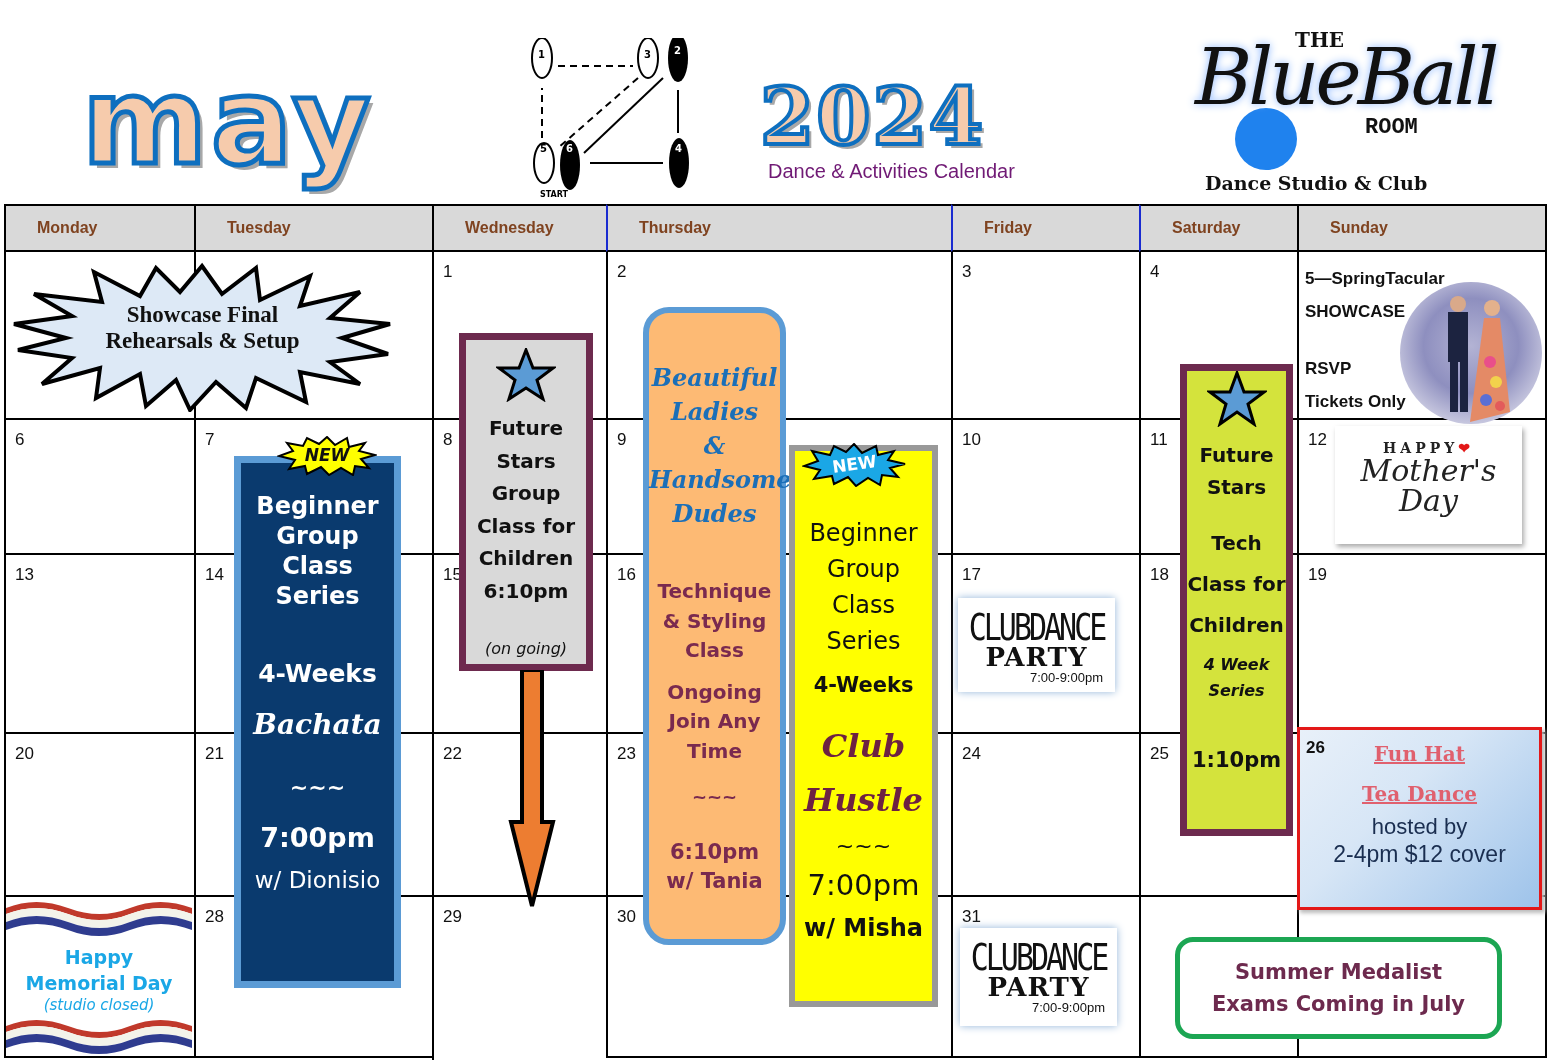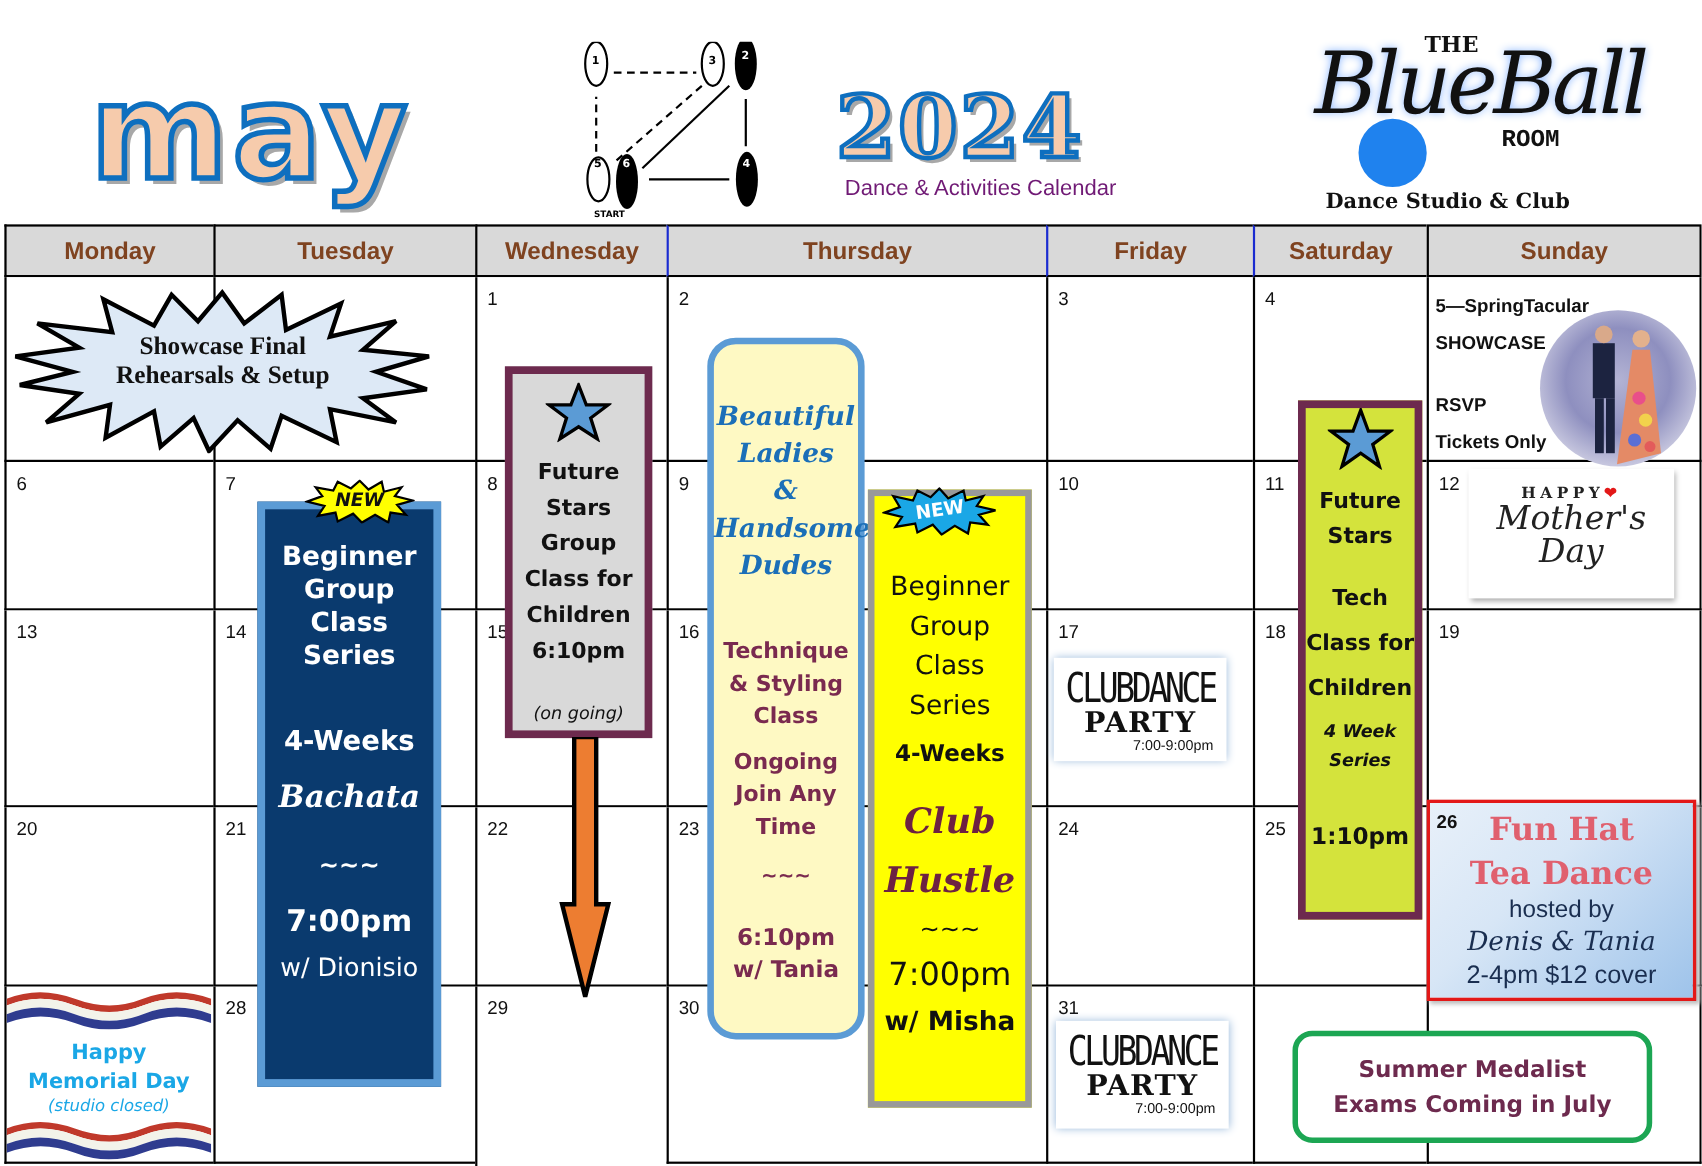--- a/index.html
+++ b/index.html
@@ -14,21 +14,21 @@
   .logo { left: 1195px; top: 20px; width: 245px; height: 178px; }
   .logo-the { left: 100px; top: 8px; font-family: "DejaVu Serif", serif; font-weight: bold; font-size: 20px; color: #111; }
   .logo-blueball { left: 0; top: 12px; font-family: "DejaVu Serif", serif; font-style: italic; font-size: 78px; color: #111; letter-spacing: -4px; text-shadow: 0 0 8px #8ab6ff; }
   .logo-ball { left: 40px; top: 88px; width: 62px; height: 62px; border-radius: 50%; background: #1f82ee; }
   .logo-room { left: 170px; top: 95px; font-family: Liberation Mono, monospace; font-weight: bold; font-size: 22px; color: #111; }
   .logo-studio { left: 10px; top: 152px; font-family: "DejaVu Serif", serif; font-weight: bold; font-size: 19px; color: #111; white-space: nowrap; }
 
   
   .grid { left: 4px; top: 204px; width: 1543px; height: 856px; }
   .hdrwrap { position: absolute; top: 0; height: 48px; background: #d9d9d9; border-top: 2px solid #000; border-bottom: 2px solid #000; border-left: 2px solid #000; }
-  .hdrwrap span { display: block; text-align: center; line-height: 44px; font-family: "Liberation Sans", sans-serif; font-weight: bold; font-size: 22px; color: #7f4320; }
+  .hdrwrap span { display: block; text-align: left; line-height: 44px; font-family: "Liberation Sans", sans-serif; font-weight: bold; font-size: 16px; color: #7f4320; padding-left: 31px; }
   .cell { position: absolute; border-left: 2px solid #000; border-bottom: 2px solid #000; background: #fff; }
   .cell .num { position: absolute; left: 9px; top: 10px; font-family: "Liberation Sans", sans-serif; font-size: 17px; color: #111; }
 
   
   .starburst-wrap { left: 10px; top: 262px; width: 385px; height: 150px; }
   .starburst-text { left: 0; top: 40px; width: 385px; text-align: center; font-family: "Liberation Serif", serif; font-weight: bold; font-size: 23px; line-height: 26px; color: #111; }
 
   .fs-box { left: 459px; top: 333px; width: 134px; height: 338px; background: #d9d9d9; border: 7px solid #6d2a4e; text-align: center; font-family: "DejaVu Sans", sans-serif; font-weight: bold; color: #111; }
   .fs-box .lines { margin-top: 6px; font-size: 20px; line-height: 32.5px; }
   .fs-box .ongoing { position: absolute; bottom: 6px; width: 100%; font-style: italic; font-weight: normal; font-size: 16px; }
@@ -37,21 +37,21 @@
   .beg-blue { left: 234px; top: 456px; width: 167px; height: 532px; background: #0a3a6e; border: 7px solid #5b9bd5; text-align: center; color: #fff; font-family: "DejaVu Sans", sans-serif; font-weight: bold; }
   .beg-blue .t1 { margin-top: 28px; font-size: 24px; line-height: 30px; }
   .beg-blue .t2 { margin-top: 48px; font-size: 25px; }
   .beg-blue .t3 { margin-top: 20px; font-family: "DejaVu Serif", serif; font-style: italic; font-size: 28px; }
   .beg-blue .t4 { margin-top: 34px; font-size: 22px; }
   .beg-blue .t5 { margin-top: 22px; font-size: 27px; }
   .beg-blue .t6 { margin-top: 14px; font-size: 23px; font-weight: normal; }
   .new-yellow { left: 277px; top: 436px; width: 100px; height: 40px; }
   .new-blue { left: 802px; top: 443px; width: 105px; height: 44px; }
 
-  .bl-box { left: 643px; top: 307px; width: 143px; height: 638px; background: #fef9c3; border: 6px solid #5b9bd5; border-radius: 26px; text-align: center; font-family: "DejaVu Sans", sans-serif; }
+  .bl-box { left: 643px; top: 307px; width: 143px; height: 638px; background: #fdba74; border: 6px solid #5b9bd5; border-radius: 26px; text-align: center; font-family: "DejaVu Sans", sans-serif; }
   .bl-box .script { margin-top: 48px; font-family: "DejaVu Serif", serif; font-style: italic; font-weight: bold; font-size: 24px; line-height: 34px; color: #1b6fb8; }
   .bl-box .maroon { color: #7a2a4f; font-weight: bold; font-size: 20px; line-height: 29.5px; }
   .bl-box .m1 { margin-top: 46px; }
   .bl-box .m2 { margin-top: 12px; }
   .bl-box .m3 { margin-top: 16px; font-size: 18px; }
   .bl-box .m4 { margin-top: 26px; font-size: 21px; }
   .bl-box .m5 { font-size: 21px; }
 
   .beg-yellow { left: 789px; top: 445px; width: 149px; height: 562px; background: #ffff00; border: 6px solid #999; text-align: center; color: #111; font-family: "DejaVu Sans", sans-serif; }
   .beg-yellow .t1 { margin-top: 64px; font-size: 24px; line-height: 36px; }
@@ -77,21 +77,21 @@
 
   .club1 { left: 958px; top: 598px; width: 157px; height: 94px; }
   .club2 { left: 960px; top: 928px; width: 157px; height: 98px; }
   .club { background: #fff; box-shadow: 0 0 8px #93b5d9; text-align: center; }
   .club .c1 { font-family: "DejaVu Sans Mono", monospace; font-size: 30px; letter-spacing: -3px; line-height: 34px; transform: scaleY(1.25); margin-top: 12px; color: #111; }
   .club .c2 { font-family: "DejaVu Serif", serif; font-weight: bold; font-size: 26px; letter-spacing: 1px; line-height: 26px; color: #111; }
   .club .c3 { text-align: right; padding-right: 12px; font-family: "Liberation Sans", sans-serif; font-size: 13px; color: #111; }
 
   .teadance { left: 1297px; top: 727px; width: 245px; height: 183px; border: 3px solid #e31818; background: linear-gradient(135deg, #e8f0f9 0%, #d7e6f6 40%, #9ec3ea 100%); text-align: center; box-shadow: 3px 3px 4px #bbb; }
   .teadance .num { position: absolute; left: 6px; top: 8px; font-family: "Liberation Sans", sans-serif; font-size: 17px; font-weight: bold; color: #111; }
-  .teadance .t1 { margin-top: 4px; font-family: "DejaVu Serif", serif; font-weight: bold; font-size: 29px; line-height: 40px; color: #e0606e; }
+  .teadance .t1 { margin-top: 4px; font-family: "DejaVu Serif", serif; font-weight: bold; font-size: 20px; line-height: 40px; color: #e0606e; text-decoration: underline; }
   .teadance .t2 { font-family: "Liberation Sans", sans-serif; font-size: 22px; line-height: 26px; color: #1a2e50; }
   .teadance .t3 { font-family: "DejaVu Serif", serif; font-style: italic; font-size: 24px; line-height: 32px; color: #1a2e50; }
   .teadance .t4 { font-family: "Liberation Sans", sans-serif; font-size: 23px; line-height: 28px; color: #1a2e50; }
 
   .medalist { left: 1175px; top: 937px; width: 327px; height: 102px; border: 5px solid #1ca653; border-radius: 18px; background: #fff; display: flex; flex-direction: column; align-items: center; justify-content: center; font-family: "DejaVu Sans", sans-serif; font-weight: bold; font-size: 21px; line-height: 32px; color: #6d2a4e; }
 
   .memorial { left: 6px; top: 896px; width: 186px; height: 160px; text-align: center; }
   .ribbon { width: 186px; height: 40px; }
   .memorial .h1 { font-family: "DejaVu Sans", sans-serif; font-weight: bold; font-size: 19px; line-height: 26px; color: #1aa7e6; margin-top: 4px; }
   .memorial .h2 { font-family: "DejaVu Sans", sans-serif; font-style: italic; font-size: 15px; color: #1aa7e6; }
@@ -416,21 +416,20 @@
   <div class="c3">7:00-9:00pm</div>
 </div>
 
 <div class="abs teadance">
   <span class="num">26</span>
   <div class="t1">
     <div>Fun Hat</div>
     <div>Tea Dance</div>
   </div>
   <div class="t2">hosted by</div>
-  <div class="t3">Denis &amp; Tania</div>
   <div class="t4">2-4pm $12 cover</div>
 </div>
 
 <div class="abs medalist">
   <div>Summer Medalist</div>
   <div>Exams Coming in July</div>
 </div>
 
 <div class="abs memorial">
   <svg class="ribbon" viewBox="0 0 186 40">

